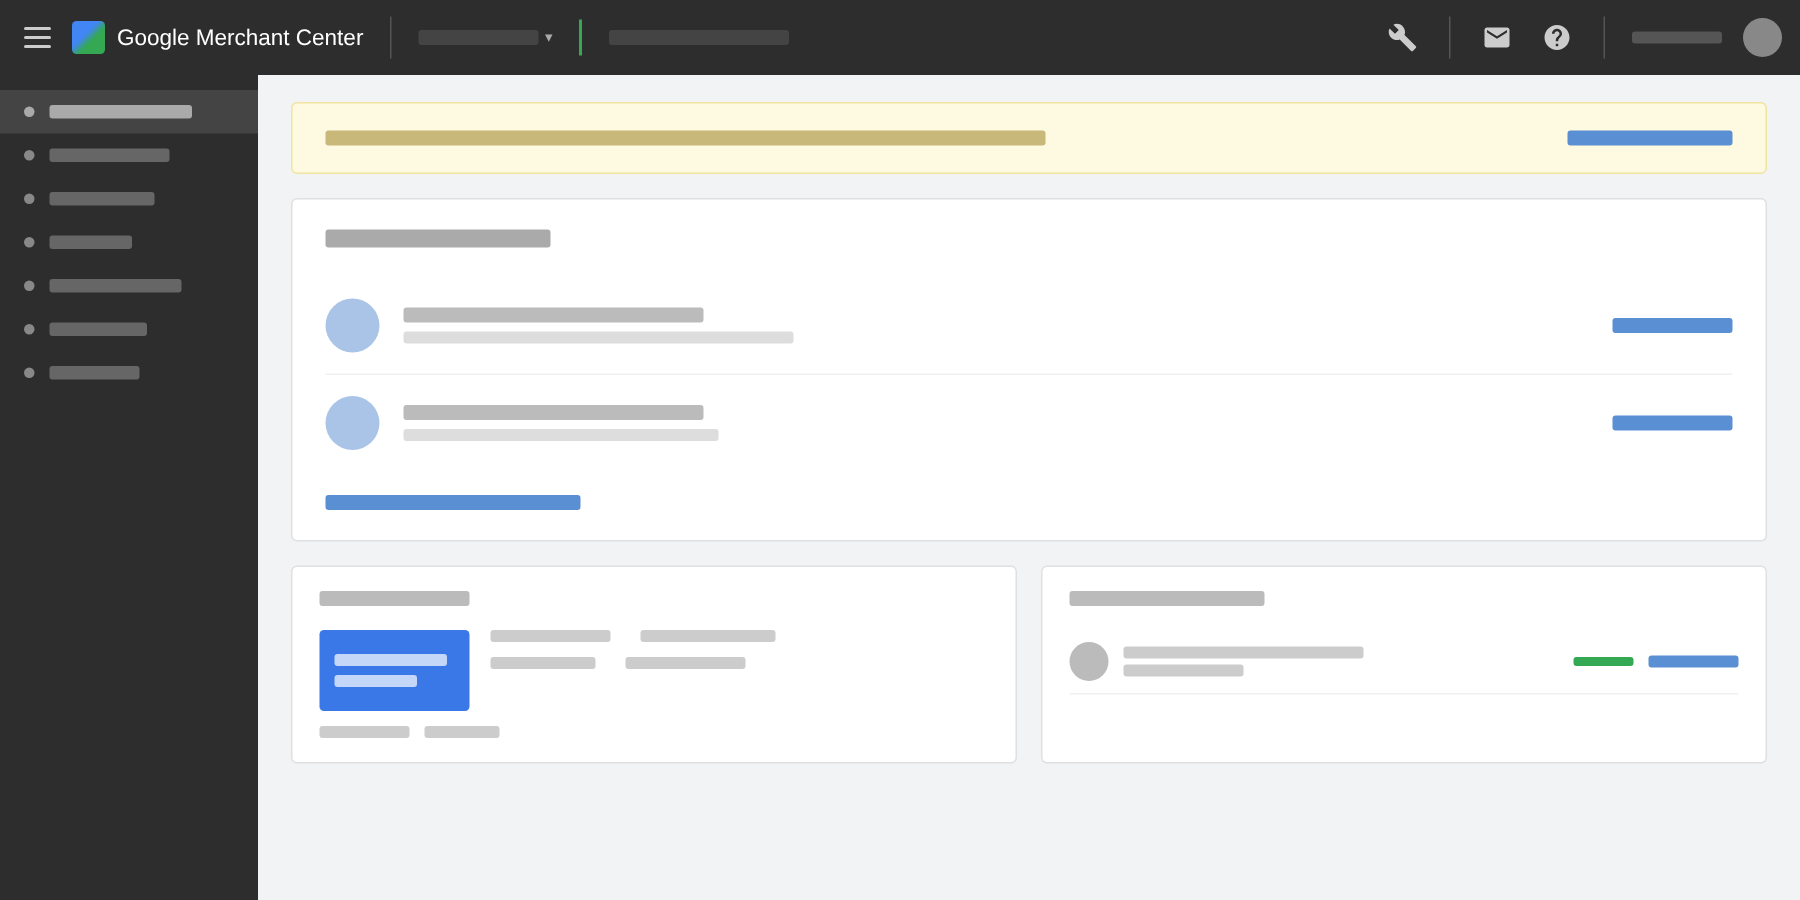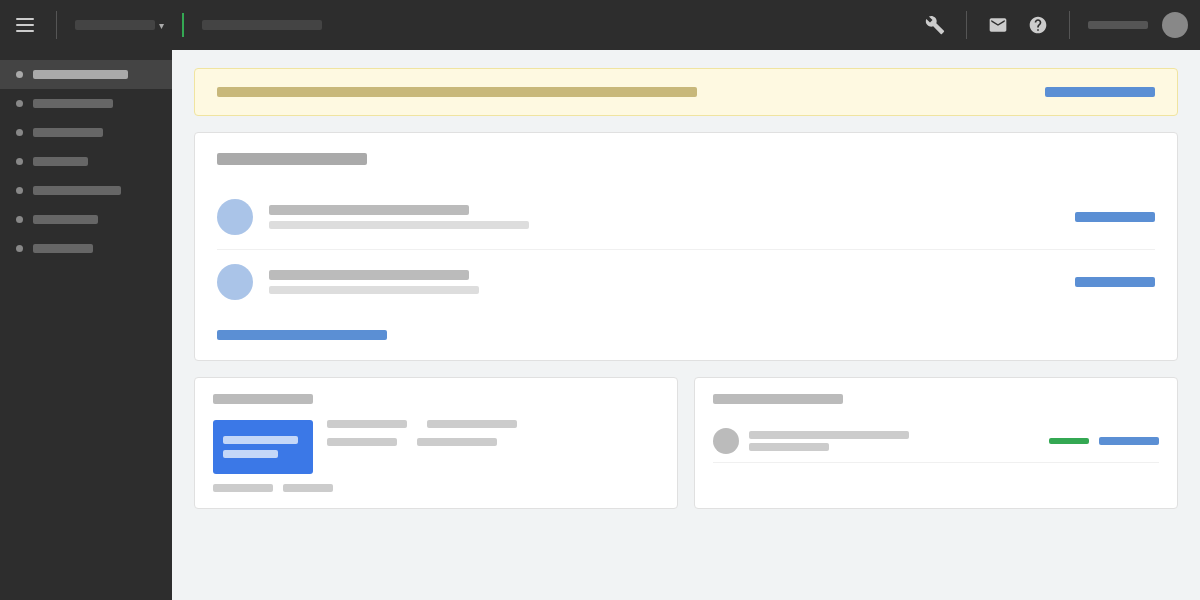--- a/index.html
+++ b/index.html
@@ -272,20 +272,24 @@
 </head>
 <body>
 
 <nav class="topnav">
   <div class="topnav-hamburger">
     <span></span>
       <span></span>
       <span></span>
   </div>
 
+  <div class="topnav-logo">
+    <div class="topnav-logo-icon"></div>
+    <span class="topnav-title">Google Merchant Center</span>
+  </div>
 
   <div class="topnav-divider"></div>
 
   <div class="topnav-dropdown">
     <div class="topnav-dropdown-text"></div>
     <span class="topnav-dropdown-arrow">▾</span>
   </div>
 
   <div class="topnav-green-bar"></div>
 

